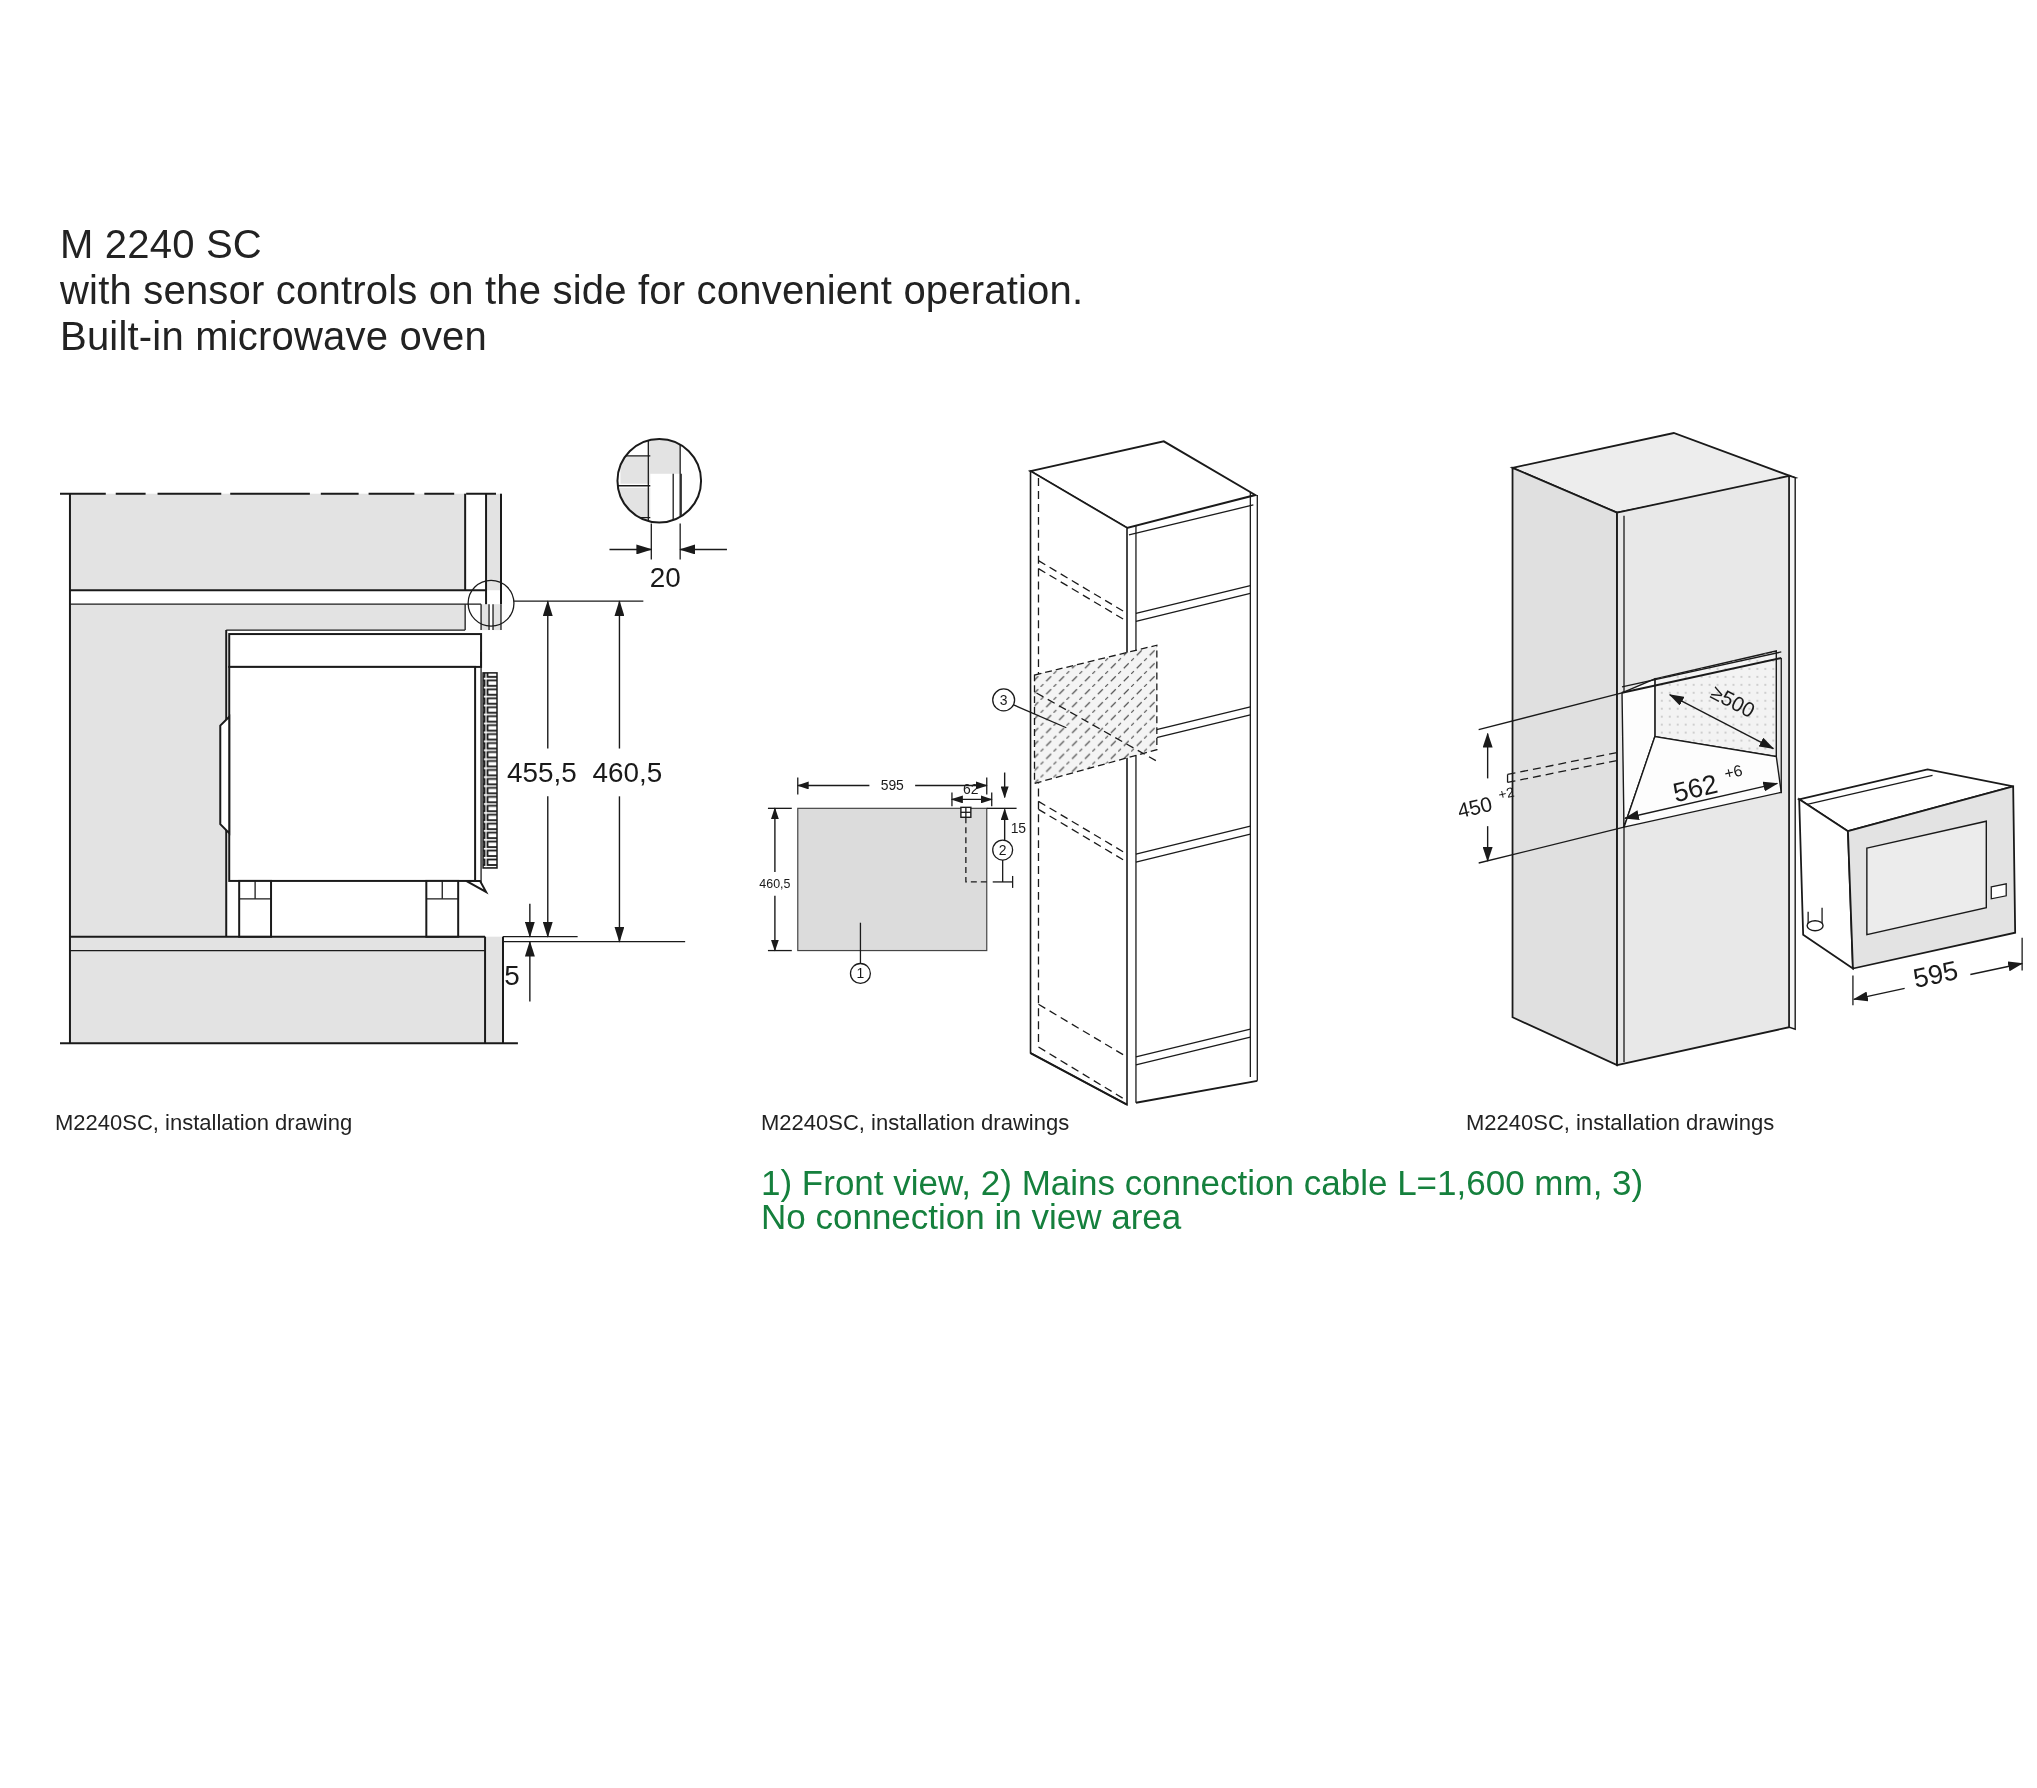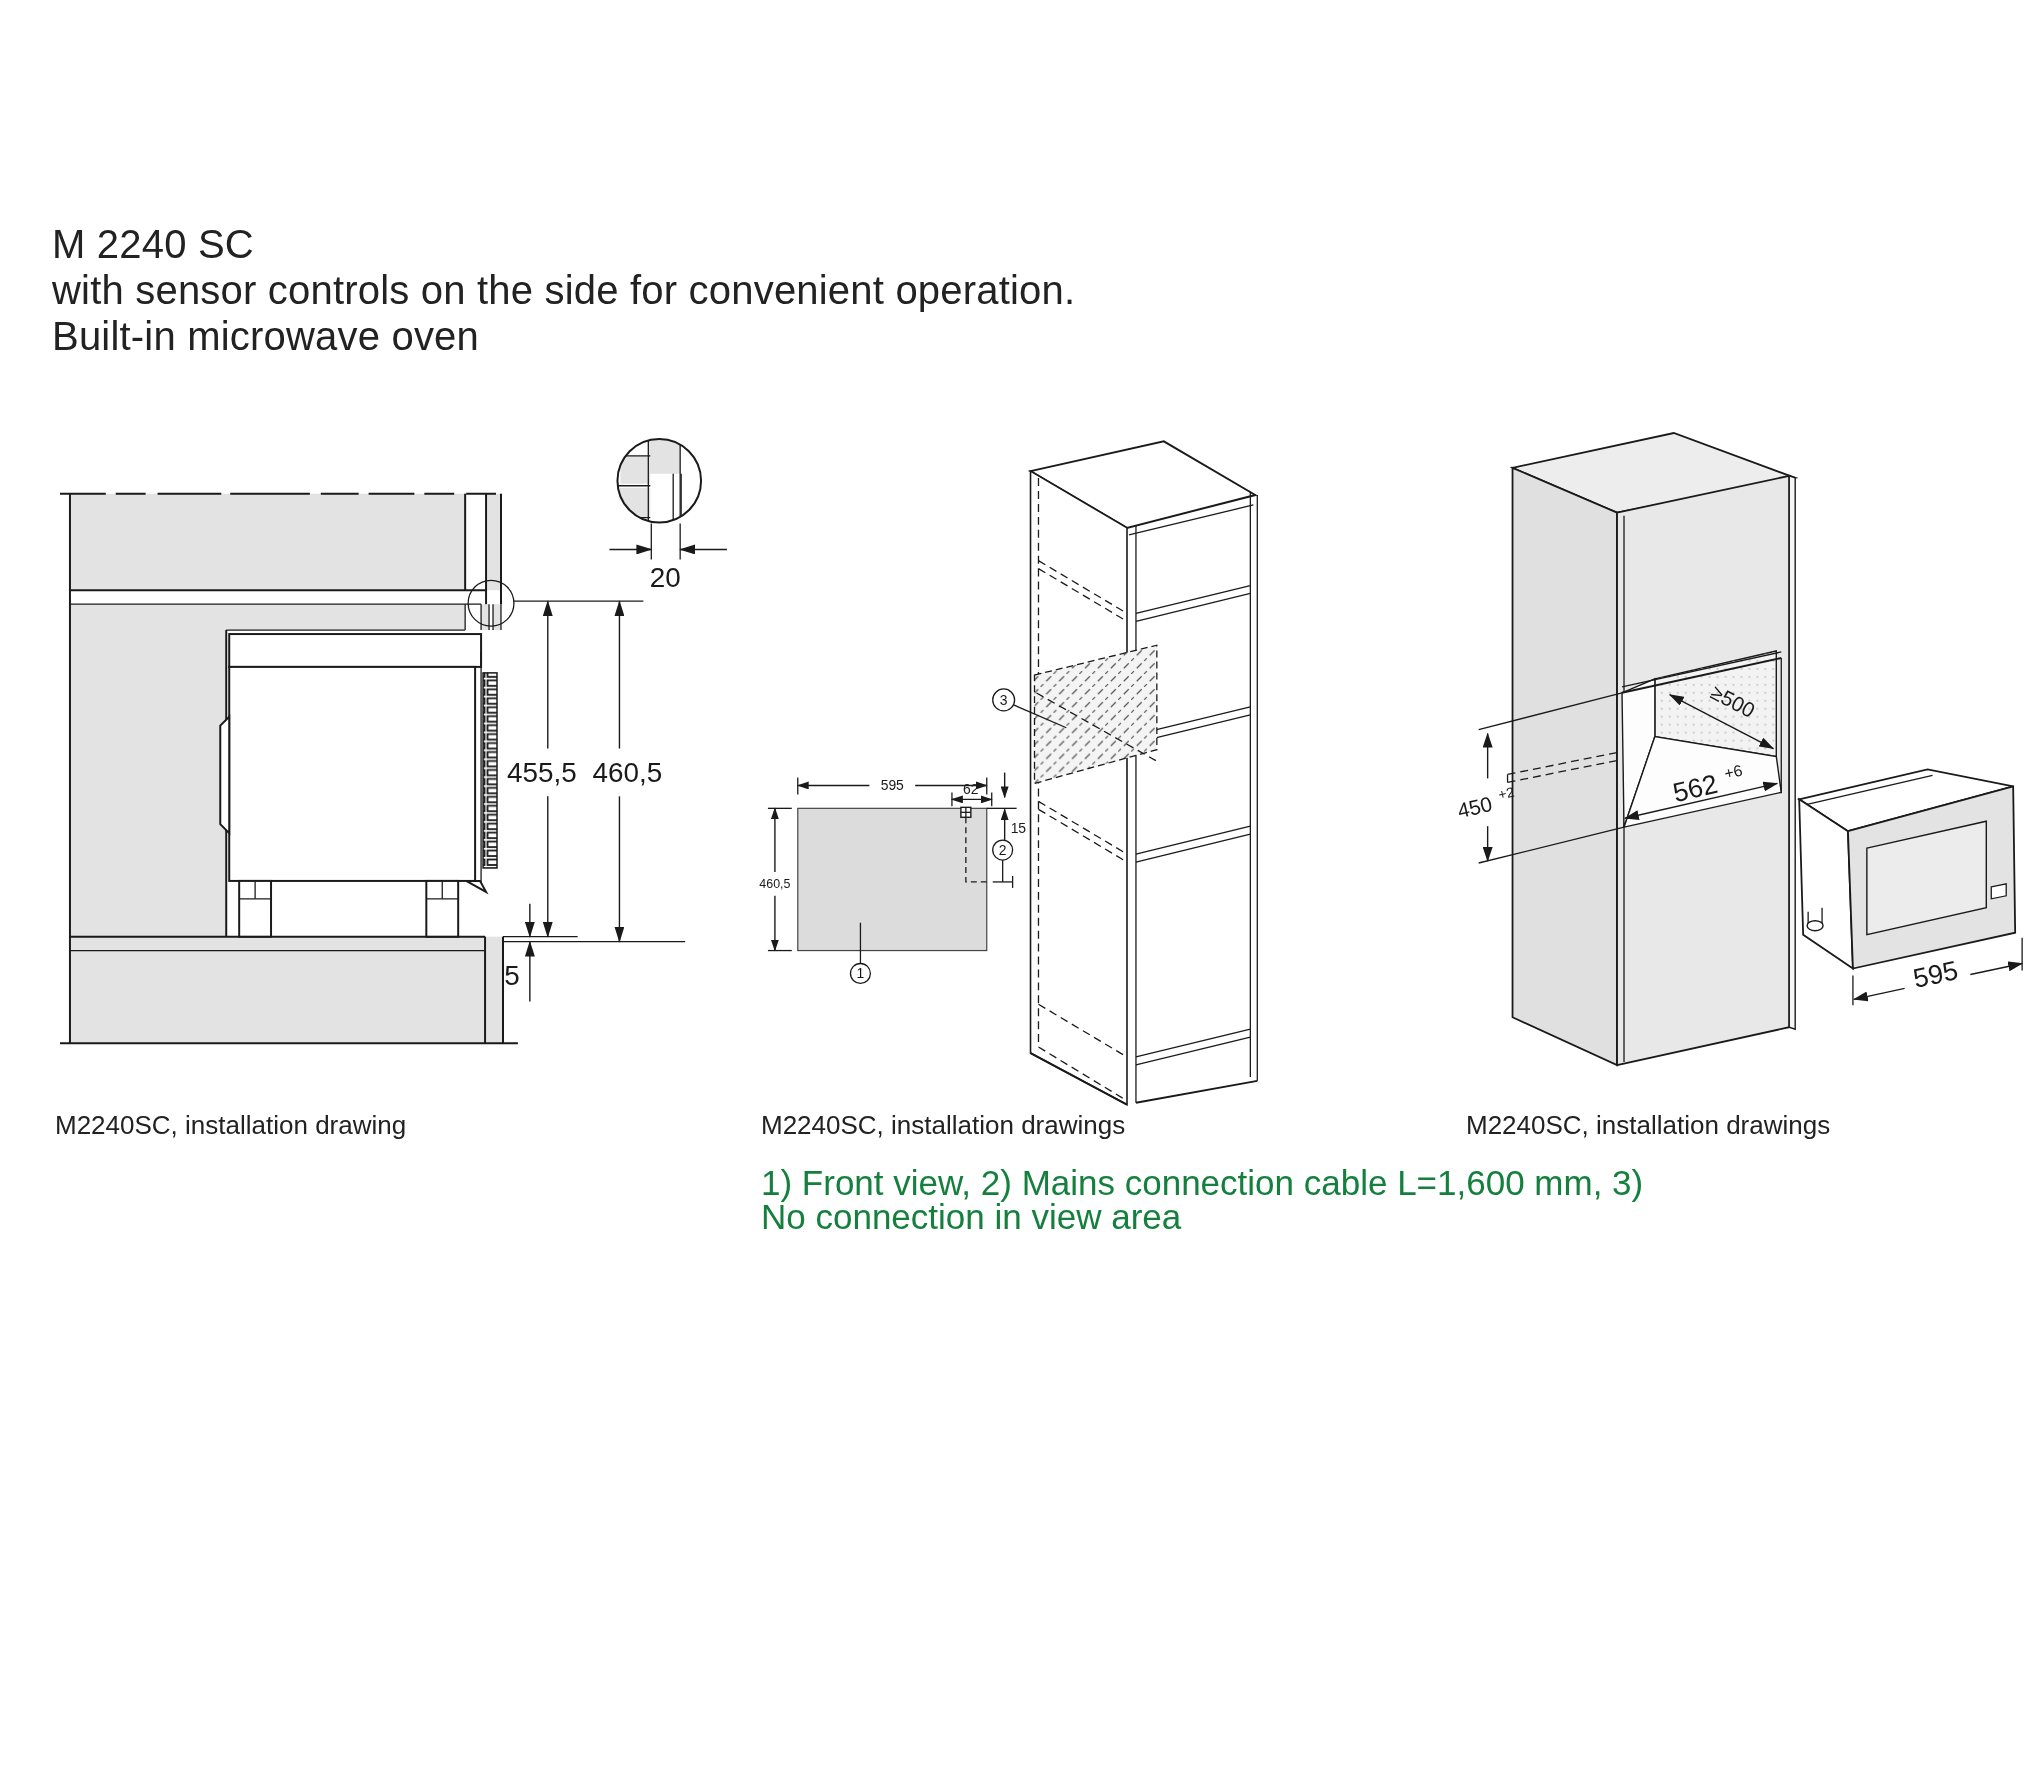--- a/index.html
+++ b/index.html
@@ -1,19 +1,19 @@
 <!DOCTYPE html>
 <html><head>
 <meta charset="utf-8">
 <style>
   html,body{margin:0;padding:0;background:#fff;}
   body{width:2038px;height:1788px;position:relative;font-family:"Liberation Sans",sans-serif;color:#1a1a1a;overflow:hidden;}
   .abs{position:absolute;}
-  #title-block{left:52px;top:221px;font-size:40px;line-height:46px;letter-spacing:0.2px;color:#222;}
-  .caption{font-size:26px;color:#222;}
+  #title-block{left:60px;top:221px;font-size:40px;line-height:46px;letter-spacing:0.2px;color:#222;}
+  .caption{font-size:22px;color:#222;}
   #caption-left{left:55px;top:1110px;}
   #caption-middle{left:761px;top:1110px;}
   #caption-right{left:1466px;top:1110px;}
   #footnote{left:761px;top:1166px;font-size:35px;line-height:34px;color:#15803d;}
   svg{position:absolute;overflow:visible;}
   svg *{vector-effect:none;}
   .ln{stroke:#1a1a1a;stroke-width:2;fill:none;}
   .tn{stroke:#1a1a1a;stroke-width:1.3;fill:none;}
   .dash{stroke-dasharray:8 5;}
   .g{fill:#e3e3e3;stroke:none;}

